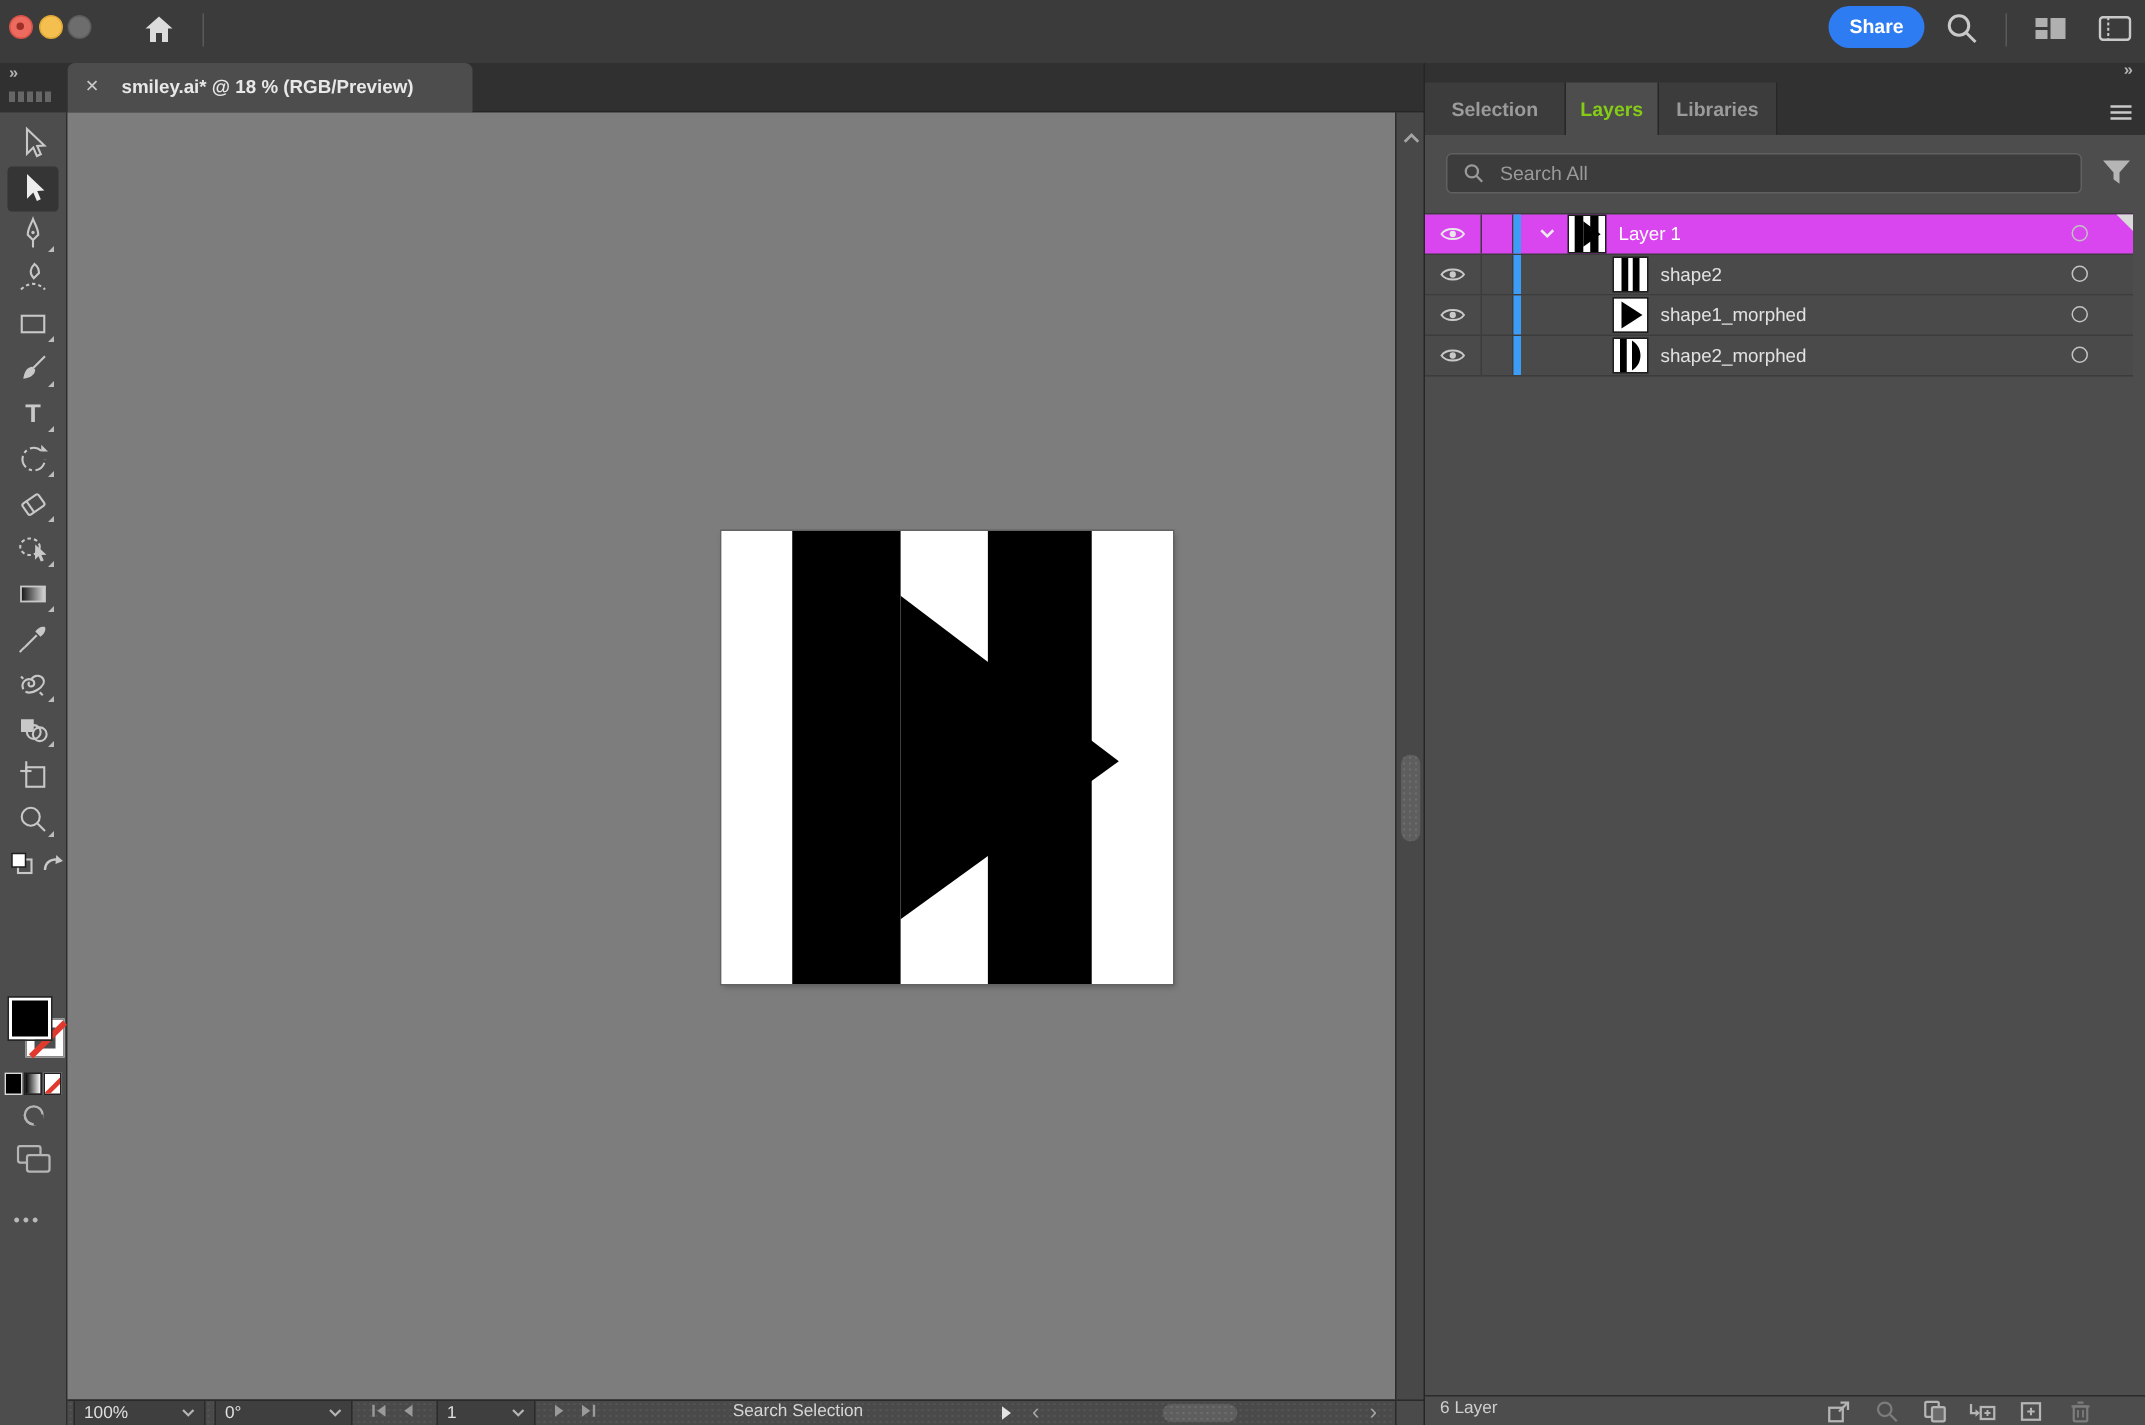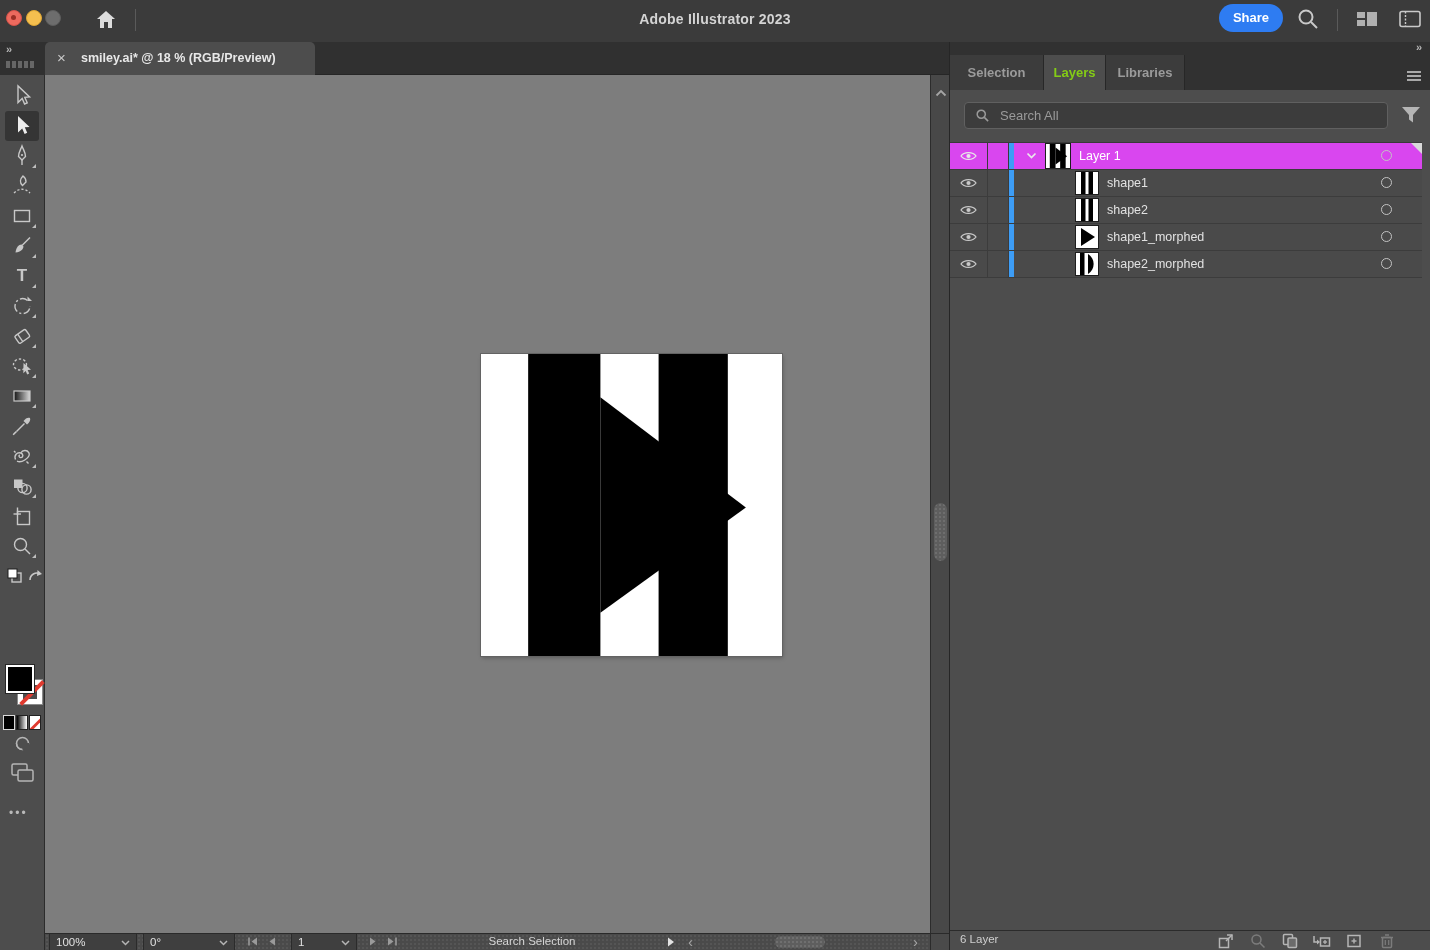--- a/index.html
+++ b/index.html
@@ -112,21 +112,20 @@
       <i></i>
     </div>
   <div class="abs tlight" id="tl-min"></div>
   <div class="abs tlight" id="tl-zoom"></div>
   <div class="abs" id="home-btn">
     <svg width="24" height="24" viewBox="0 0 24 24">
         <path d="M12 3 L3 11 H6 V20 H10 V14 H14 V20 H18 V11 H21 Z" fill="#dcdcdc"></path>
       </svg>
   </div>
   <div class="abs vdiv" style="left:135px;"></div>
-  <div class="abs" id="app-title">Adobe Illustrator 2023</div>
   <div class="abs" id="share-btn">Share</div>
   <div class="abs" id="hdr-search">
     <svg width="24" height="24" viewBox="0 0 24 24">
         <circle cx="10" cy="10" r="6.5" fill="none" stroke="#c9c9c9" stroke-width="2"></circle>
         <line x1="15" y1="15" x2="21" y2="21" stroke="#c9c9c9" stroke-width="2"></line>
       </svg>
   </div>
   <div class="abs vdiv" style="left:1337px;"></div>
   <div class="abs" id="hdr-ws">
     <svg width="24" height="20" viewBox="0 0 24 20">
@@ -425,56 +424,37 @@
             <rect x="47" width="72" height="301" fill="#000"></rect>
             <rect x="177" width="69" height="301" fill="#000"></rect>
             <polygon points="119,43 264,153 119,258" fill="#000"></polygon>
           </svg>
       </span>
       <span class="lname">Layer 1</span>
       <span class="target"></span>
       <span class="sel-corner"></span>
     </div>
 
+
     <div class="lrow">
       <div class="cell-eye">
         <svg width="17" height="12" viewBox="0 0 17 12">
             <path d="M1 6 C4 1.5 13 1.5 16 6 C13 10.5 4 10.5 1 6 Z" fill="none" stroke="#c9c9c9" stroke-width="1.3"></path>
             <circle cx="8.5" cy="6" r="2.1" fill="#c9c9c9"></circle>
           </svg>
       </div>
       <div class="cell-lock"></div>
       <div class="colorbar"></div>
       <span class="thumb indent">
         <svg viewBox="0 0 22 22">
             <rect width="22" height="22" fill="#fff"></rect>
             <rect x="5" width="4.5" height="22" fill="#000"></rect>
             <rect x="12.5" width="4.5" height="22" fill="#000"></rect>
           </svg>
       </span>
-      <span class="lname">shape1</span>
-      <span class="target"></span>
-    </div>
-
-    <div class="lrow">
-      <div class="cell-eye">
-        <svg width="17" height="12" viewBox="0 0 17 12">
-            <path d="M1 6 C4 1.5 13 1.5 16 6 C13 10.5 4 10.5 1 6 Z" fill="none" stroke="#c9c9c9" stroke-width="1.3"></path>
-            <circle cx="8.5" cy="6" r="2.1" fill="#c9c9c9"></circle>
-          </svg>
-      </div>
-      <div class="cell-lock"></div>
-      <div class="colorbar"></div>
-      <span class="thumb indent">
-        <svg viewBox="0 0 22 22">
-            <rect width="22" height="22" fill="#fff"></rect>
-            <rect x="5" width="4.5" height="22" fill="#000"></rect>
-            <rect x="12.5" width="4.5" height="22" fill="#000"></rect>
-          </svg>
-      </span>
       <span class="lname">shape2</span>
       <span class="target"></span>
     </div>
 
     <div class="lrow">
       <div class="cell-eye">
         <svg width="17" height="12" viewBox="0 0 17 12">
             <path d="M1 6 C4 1.5 13 1.5 16 6 C13 10.5 4 10.5 1 6 Z" fill="none" stroke="#c9c9c9" stroke-width="1.3"></path>
             <circle cx="8.5" cy="6" r="2.1" fill="#c9c9c9"></circle>
           </svg>

